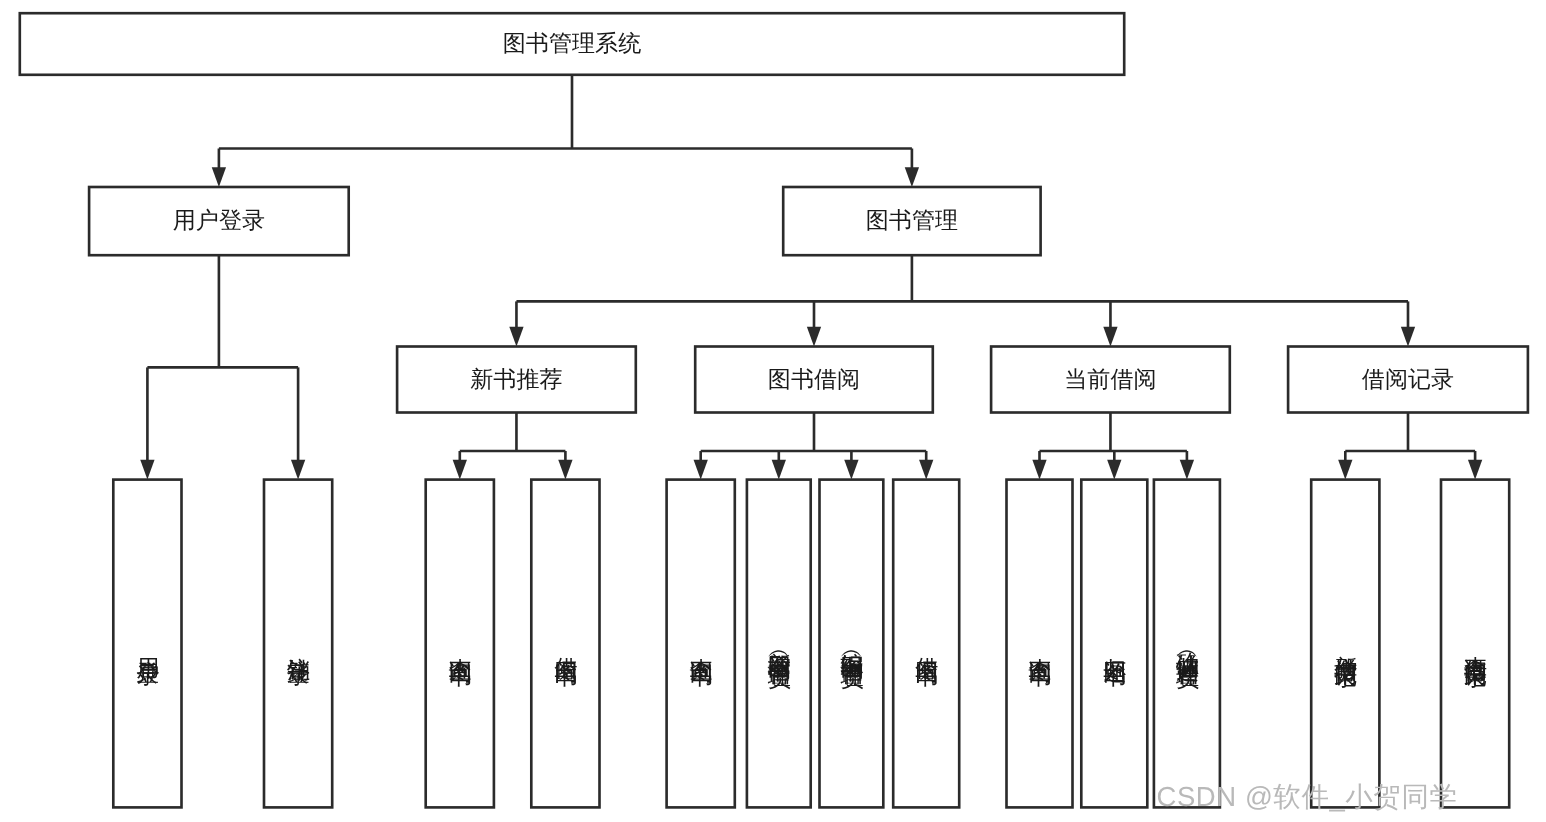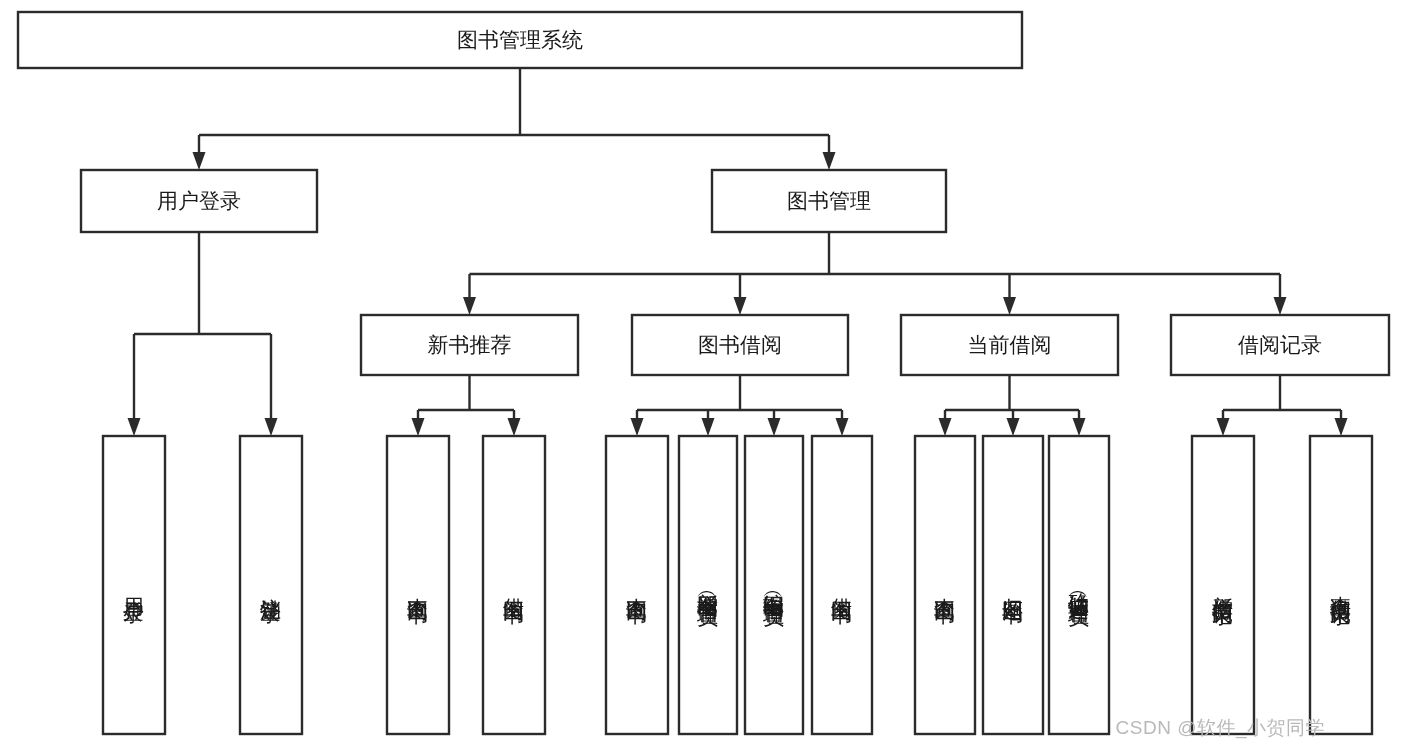--- a/index.html
+++ b/index.html
@@ -61,21 +61,21 @@
     align-items: center;
     justify-content: center;
     position: absolute;
     pointer-events: none;
   }
   .watermark {
     position: absolute;
     right: 8px;
     bottom: 6px;
     font-family: "Liberation Sans", "DejaVu Sans", sans-serif;
-    font-size: 19px;
+    font-size: 25px;
     color: #b9b9b9;
     letter-spacing: 0.5px;
     white-space: nowrap;
   }
 </style>
 </head>
 <body>
 
 <div id="diagram-root">
   <svg id="flow-svg" viewBox="0 0 1405 747">

